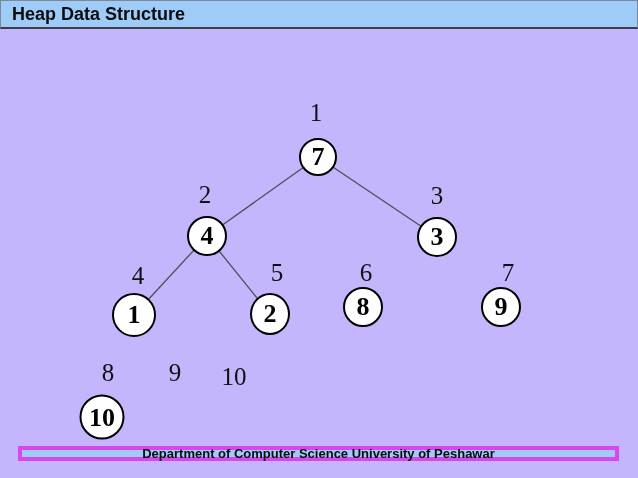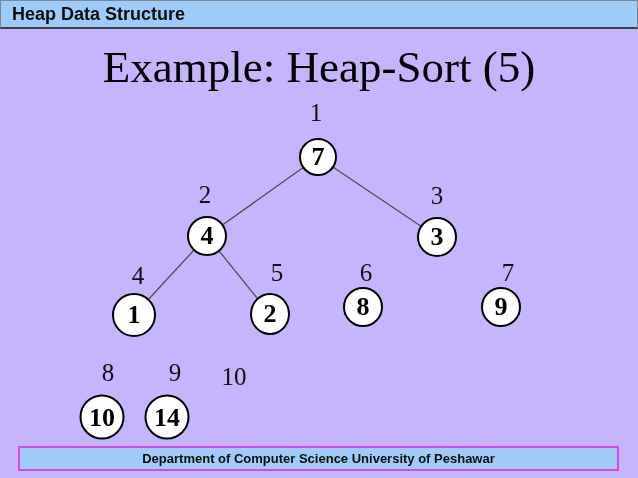--- a/index.html
+++ b/index.html
@@ -85,24 +85,24 @@
     font-family: "Liberation Serif", serif;
     font-size: 25px;
     color: #111;
     line-height: 1;
   }
 
   
   .footerbar {
     position: absolute;
     left: 18px; top: 446px;
-    width: 601px; height: 25px;
+    width: 601px; height: 15px;
     box-sizing: border-box;
     background: #9FCBF8;
-    border: 2px solid #d946ef;
+    border: 4px solid #d946ef;
     display: flex;
     align-items: center;
     justify-content: center;
     z-index: 3;
   }
   .footerbar span {
     font-weight: bold;
     font-size: 13px;
     color: #0b0b0b;
     white-space: nowrap;
@@ -110,21 +110,20 @@
 </style>
 </head>
 <body>
 
 <div class="slide">
 
   <div class="topbar">
     <span>Heap Data Structure</span>
   </div>
 
-  <h1 class="title">Example: Heap-Sort (5)</h1>
 
   <svg class="edges" width="638" height="478" viewBox="0 0 638 478">
     <line x1="318" y1="157" x2="207" y2="236"></line>
     <line x1="318" y1="157" x2="437" y2="237"></line>
     <line x1="207" y1="236" x2="134" y2="315"></line>
     <line x1="207" y1="236" x2="270" y2="314"></line>
   </svg>
 
   <div class="idx" style="left:316px; top:112px;">1</div>
   <div class="idx" style="left:205px; top:194px;">2</div>
@@ -154,21 +153,18 @@
   </div>
   <div class="node" style="left:363px; top:307px; width:40px; height:40px;">
     <span class="nv">8</span>
   </div>
   <div class="node" style="left:501px; top:307px; width:40px; height:40px;">
     <span class="nv">9</span>
   </div>
   <div class="node" style="left:102px; top:417px; width:45px; height:45px;">
     <span class="nv">10</span>
   </div>
-  <div class="node" style="left:167px; top:417px; width:45px; height:45px;">
-    <span class="nv">14</span>
-  </div>
 
   <div class="footerbar">
     <span>Department of Computer Science University of Peshawar</span>
   </div>
 
 </div>
 
 </body></html>

